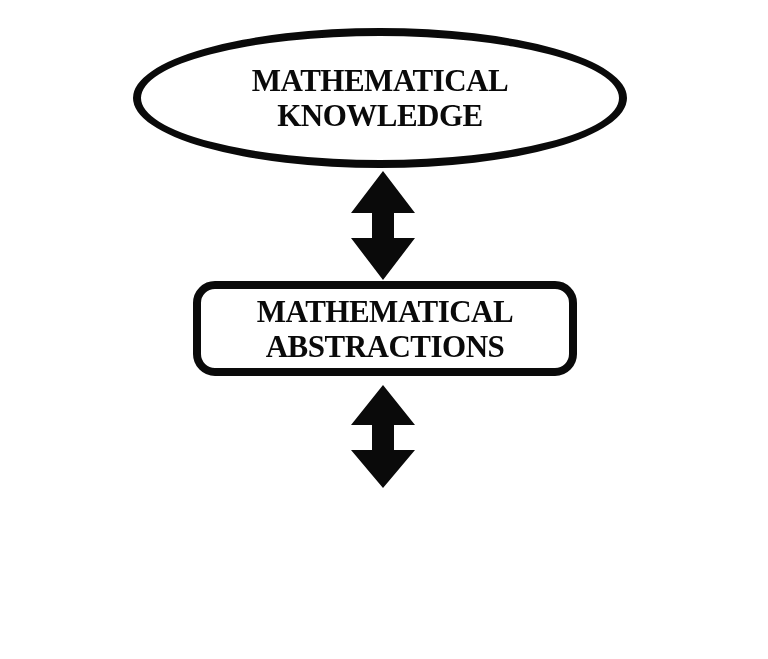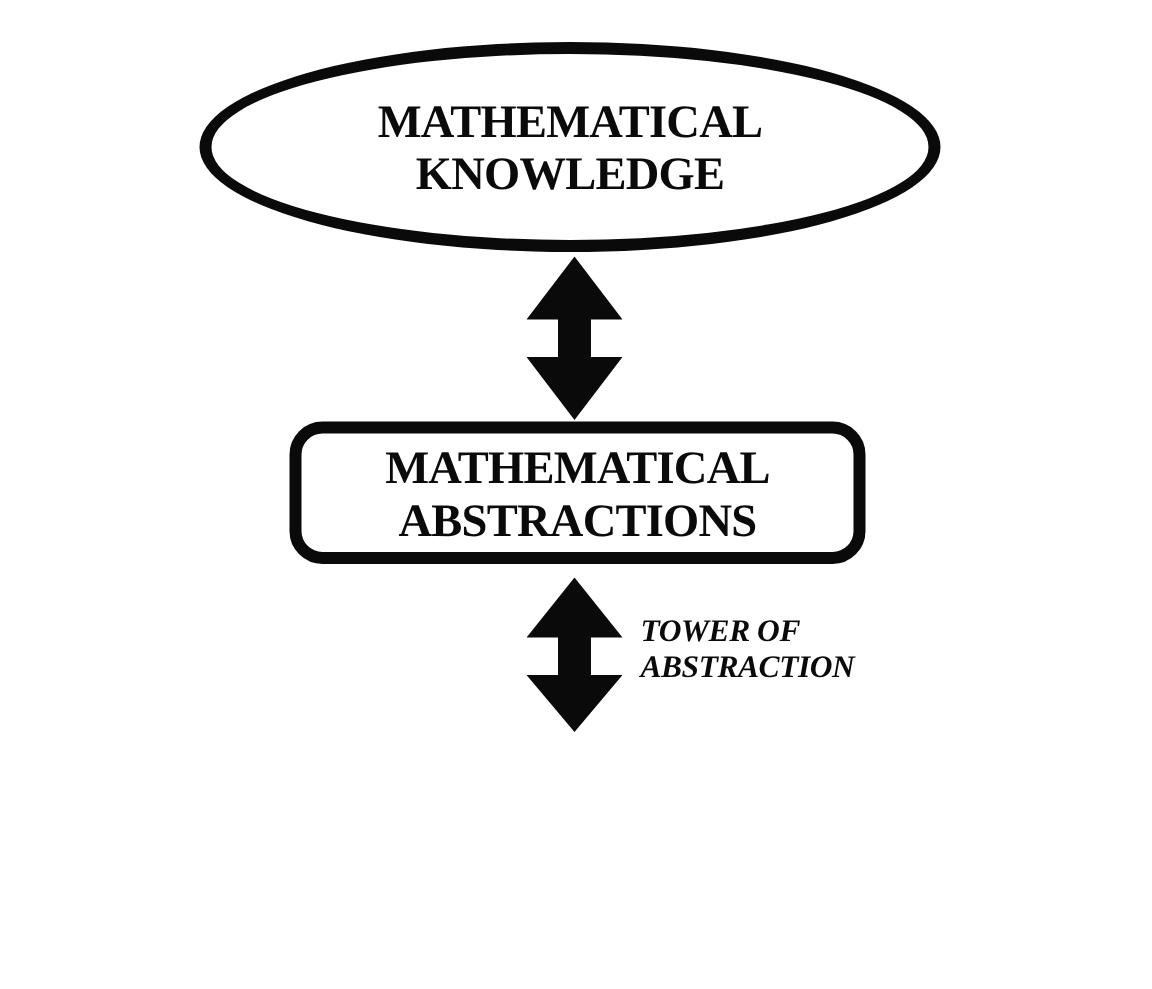--- a/index.html
+++ b/index.html
@@ -66,17 +66,15 @@
 
   <div class="node node-abstractions">
     <span class="label">MATHEMATICAL
 ABSTRACTIONS</span>
   </div>
 
   <svg class="arrow arrow-bottom" width="64" height="103" viewBox="0 0 64 103" aria-hidden="true">
     <polygon points="32,0 64,40 43,40 43,65 64,65 32,103 0,65 21,65 21,40 0,40"></polygon>
   </svg>
 
-  <div class="connector-label">TOWER OF
-ABSTRACTION</div>
 
 
 </div>
 
 </body></html>

